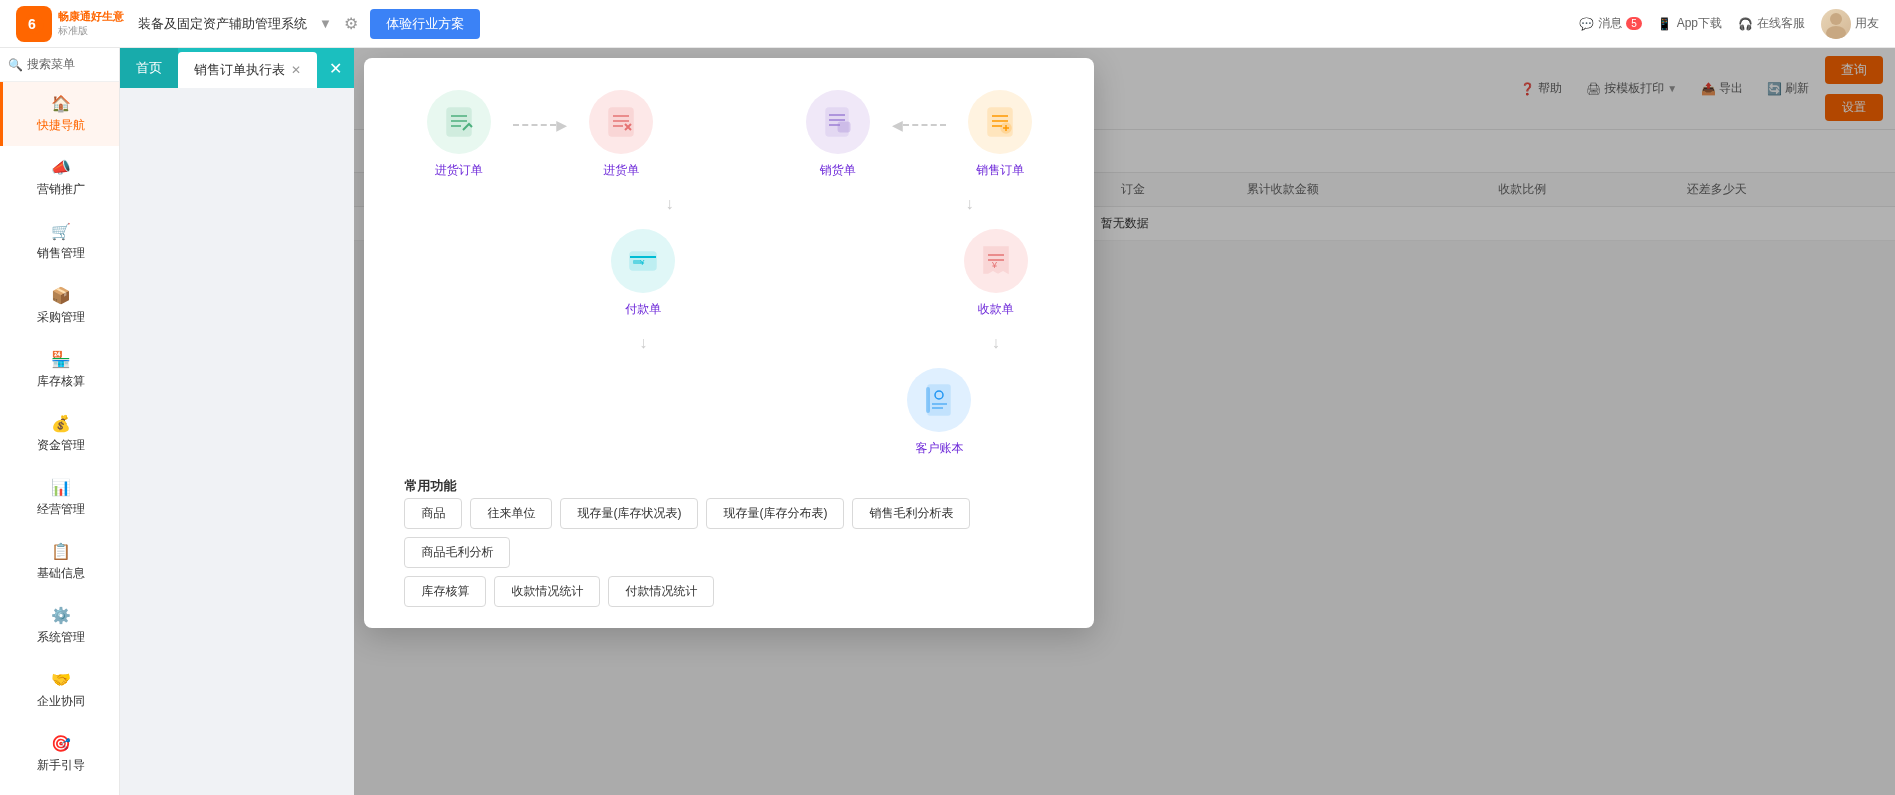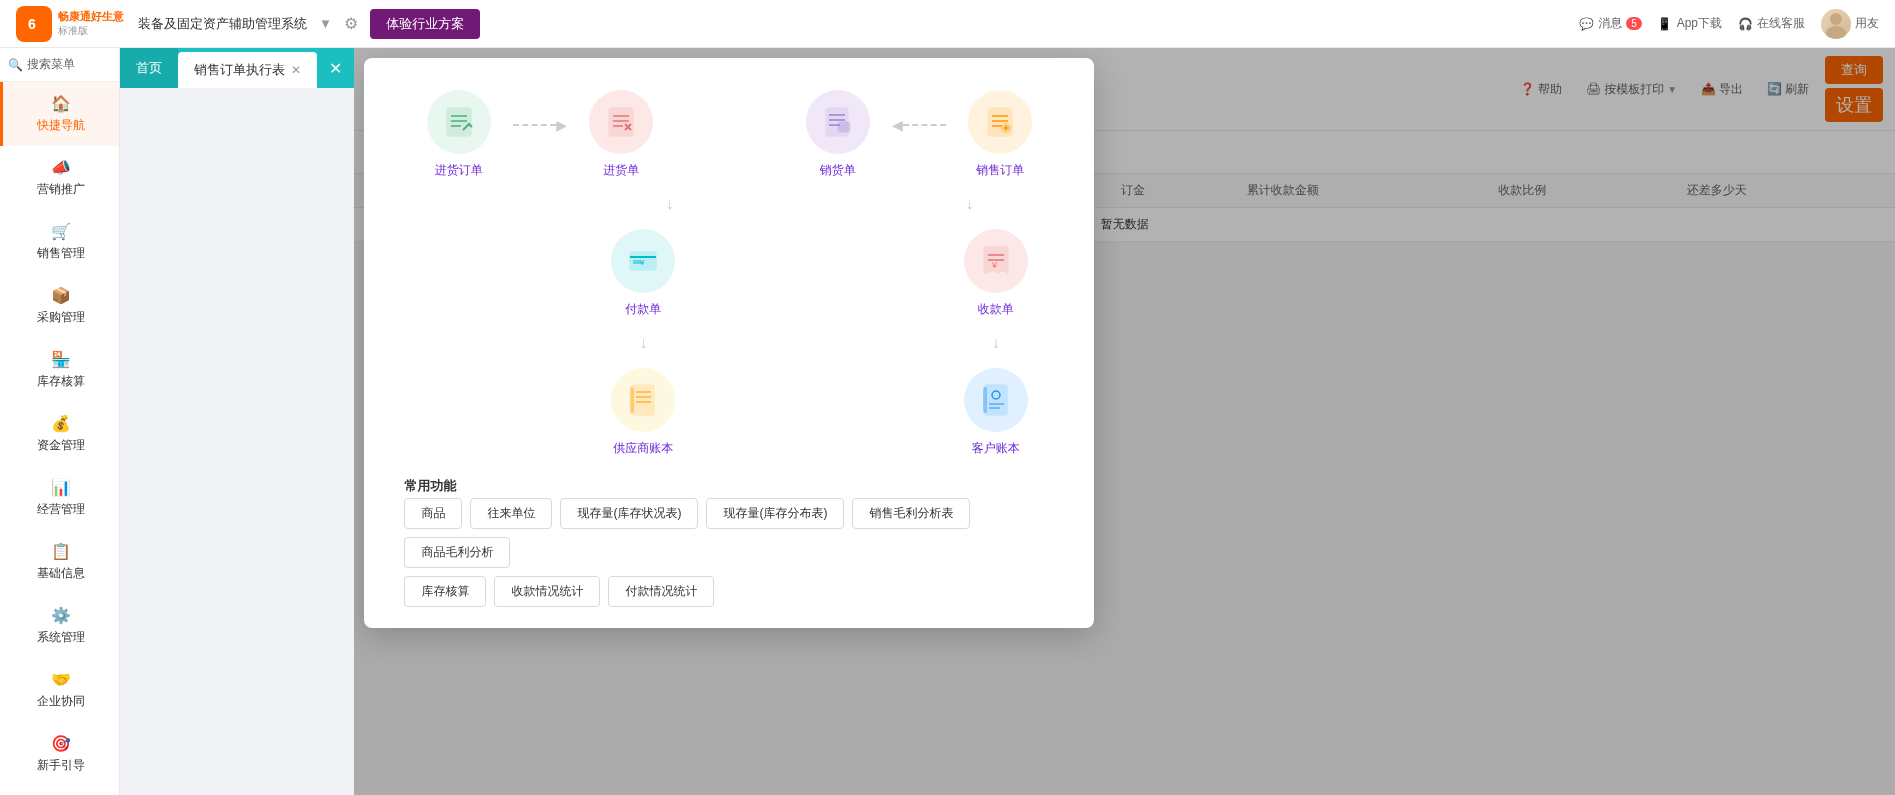--- a/index.html
+++ b/index.html
@@ -9,41 +9,41 @@
     .app-container { display: flex; flex-direction: column; height: 795px; width: 1895px; }
     .top-bar { display: flex; align-items: center; height: 48px; background: #fff; border-bottom: 1px solid #e8e8e8; padding: 0 16px; gap: 12px; flex-shrink: 0; }
     .main-area { display: flex; flex: 1; overflow: hidden; }
     .sidebar { width: 120px; background: #fff; border-right: 1px solid #e8e8e8; display: flex; flex-direction: column; flex-shrink: 0; }
     .content-area { flex: 1; display: flex; flex-direction: row; overflow: hidden; }
     .tab-bar { display: flex; align-items: center; height: 40px; background: #1bbfbf; padding: 0 0; flex-shrink: 0; }
     .page-content { flex: 1; background: #f5f5f5; overflow: hidden; position: relative; }
     .logo-area { display: flex; align-items: center; gap: 6px; width: 110px; }
     .logo-icon { width: 36px; height: 36px; background: #ff6600; border-radius: 8px; display: flex; align-items: center; justify-content: center; color: white; font-size: 18px; font-weight: bold; }
     .top-bar-right { margin-left: auto; display: flex; align-items: center; gap: 16px; }
-    .top-btn { background: #701a75; color: white; border: none; padding: 6px 16px; border-radius: 4px; cursor: pointer; font-size: 13px; }
+    .top-btn { background: #3b82f6; color: white; border: none; padding: 6px 16px; border-radius: 4px; cursor: pointer; font-size: 13px; }
     .top-link { color: #666; font-size: 12px; cursor: pointer; display: flex; align-items: center; gap: 4px; }
     .badge { background: #ff4d4f; color: white; border-radius: 10px; padding: 1px 5px; font-size: 10px; }
     .sidebar-search { padding: 8px; display: flex; align-items: center; gap: 4px; color: #666; font-size: 12px; cursor: pointer; border-bottom: 1px solid #f0f0f0; }
     .sidebar-item { padding: 12px 8px; display: flex; flex-direction: column; align-items: center; gap: 4px; cursor: pointer; color: #333; font-size: 12px; border-left: 3px solid transparent; }
     .sidebar-item.active { background: #fff5f0; border-left-color: #ff6600; color: #ff6600; }
     .sidebar-item .s-icon { font-size: 16px; }
 
     
     .tab-item { padding: 0 16px; height: 40px; display: flex; align-items: center; cursor: pointer; font-size: 13px; color: white; background: transparent; border: none; gap: 6px; }
     .tab-item.home { background: rgba(0,0,0,0.1); }
     .tab-item.active { background: white; color: #333; border-radius: 4px 4px 0 0; margin-top: 4px; height: 36px; }
     .tab-close { color: #999; font-size: 12px; cursor: pointer; }
     .tab-bar-right { margin-left: auto; display: flex; align-items: center; }
     .tab-close-all { color: white; padding: 0 12px; cursor: pointer; font-size: 16px; }
 
     
     .toolbar { display: flex; align-items: center; padding: 8px 12px; background: white; border-bottom: 1px solid #e8e8e8; gap: 8px; flex-shrink: 0; justify-content: flex-end; }
     .toolbar-btn { color: #666; font-size: 12px; cursor: pointer; display: flex; align-items: center; gap: 3px; background: none; border: none; padding: 4px 8px; }
     .query-btn { background: #ff6600; color: white; border: none; padding: 5px 16px; border-radius: 4px; cursor: pointer; font-size: 13px; }
-    .set-btn { background: #ff6600; color: white; border: none; padding: 5px 0; border-radius: 4px; cursor: pointer; font-size: 18px; display: block; margin-top: 2px; }
+    .set-btn { background: #ff6600; color: white; border: none; padding: 5px 0; border-radius: 4px; cursor: pointer; font-size: 12px; display: block; margin-top: 2px; }
 
     
     .filter-bar { display: flex; align-items: center; padding: 8px 12px; background: white; border-bottom: 1px solid #e8e8e8; gap: 8px; flex-shrink: 0; }
     .filter-input { border: 1px solid #d9d9d9; border-radius: 4px; padding: 4px 8px; font-size: 12px; color: #999; width: 160px; }
     .filter-select { border: 1px solid #d9d9d9; border-radius: 4px; padding: 4px 8px; font-size: 12px; color: #999; width: 120px; }
     .more-cond { color: #1bbfbf; font-size: 12px; cursor: pointer; }
 
     
     .table-container { background: white; flex: 1; overflow: auto; }
     .data-table { width: 100%; border-collapse: collapse; }
@@ -208,21 +208,21 @@
             <span class="dropdown-arrow">▼</span>
           </button>
           <button class="toolbar-btn">
             <span>📤</span>
             <span>导出</span>
           </button>
           <button class="toolbar-btn">
             <span>🔄</span>
             <span>刷新</span>
           </button>
-          <div style="display:flex;flex-direction:column;gap:2px;">
+          <div style="display:flex;flex-direction:column;gap:8px;">
             <button class="query-btn">查询</button>
             <button class="set-btn">设置</button>
           </div>
         </div>
 
         <div class="filter-bar">
           <input class="filter-input" placeholder="yyyy-mm-dd" style="">
           <span style="color:#999;cursor:pointer;">📅</span>
           <select class="filter-select">
             <option>单据状态</option>
@@ -366,32 +366,20 @@
                 </div>
 
                 <div style="display:flex; justify-content:center; padding-left:180px;">
                   <div style="width:120px; display:flex; justify-content:center; color:#ccc; font-size:16px;">↓</div>
                   <div style="width:240px;"></div>
                   <div style="width:120px; display:flex; justify-content:center; color:#ccc; font-size:16px;">↓</div>
                 </div>
 
                 <div style="display:flex; align-items:center; justify-content:center; padding-left:180px;">
 
-                  <div class="flow-node">
-                    <div class="flow-circle circle-yellow">
-                      <svg width="36" height="36" viewBox="0 0 36 36">
-                        <rect x="7" y="3" width="22" height="30" rx="2" fill="#ff9800" opacity="0.15" stroke="#ff9800" stroke-width="1.5"></rect>
-                        <rect x="5" y="5" width="4" height="26" rx="2" fill="#ff9800" opacity="0.4"></rect>
-                        <line x1="11" y1="10" x2="26" y2="10" stroke="#ff9800" stroke-width="1"></line>
-                        <line x1="11" y1="15" x2="26" y2="15" stroke="#ff9800" stroke-width="1"></line>
-                        <line x1="11" y1="20" x2="26" y2="20" stroke="#ff9800" stroke-width="1"></line>
-                      </svg>
-                    </div>
-                    <span class="flow-label">供应商账本</span>
-                  </div>
                   <div style="width:240px;"></div>
 
                   <div class="flow-node">
                     <div class="flow-circle circle-lightblue">
                       <svg width="36" height="36" viewBox="0 0 36 36">
                         <rect x="7" y="3" width="22" height="30" rx="2" fill="#2196f3" opacity="0.15" stroke="#2196f3" stroke-width="1.5"></rect>
                         <rect x="5" y="5" width="4" height="26" rx="2" fill="#2196f3" opacity="0.4"></rect>
                         <circle cx="18" cy="13" r="4" fill="none" stroke="#2196f3" stroke-width="1.5"></circle>
                         <line x1="11" y1="22" x2="26" y2="22" stroke="#2196f3" stroke-width="1"></line>
                         <line x1="11" y1="26" x2="22" y2="26" stroke="#2196f3" stroke-width="1"></line>

